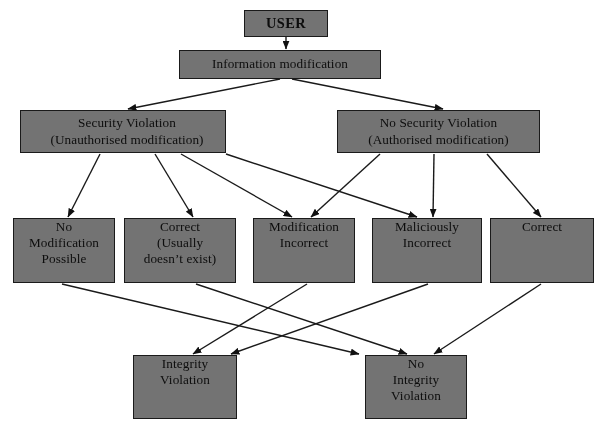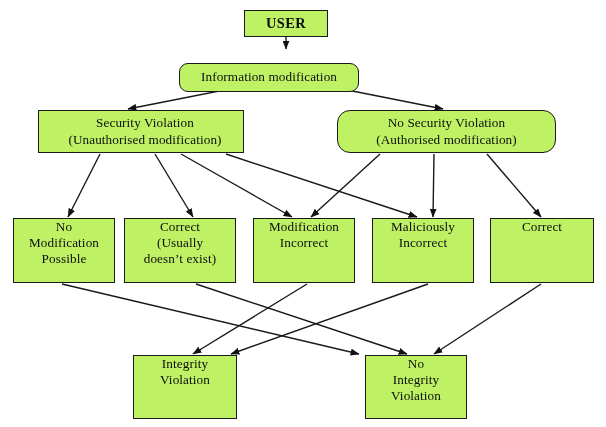--- a/index.html
+++ b/index.html
@@ -21,21 +21,21 @@
     left: 0;
     top: 0;
     width: 606px;
     height: 427px;
     pointer-events: none;
   }
   .node {
     position: absolute;
     box-sizing: border-box;
     border: 1.3px solid #1a1a1a;
-    background: #bef264;
+    background: #737373;
     display: flex;
     align-items: center;
     justify-content: center;
     text-align: center;
     line-height: 1.22;
     color: #0d0d0d;
     font-size: 13.2px;
     letter-spacing: 0.1px;
     z-index: 2;
   }
@@ -81,46 +81,46 @@
         <line x1="307" y1="284" x2="193" y2="354" stroke="#1a1a1a" stroke-width="1.4" marker-end="url(#arrowhead)"></line>
         <line x1="428" y1="284" x2="231" y2="354" stroke="#1a1a1a" stroke-width="1.4" marker-end="url(#arrowhead)"></line>
         <line x1="541" y1="284" x2="434" y2="354" stroke="#1a1a1a" stroke-width="1.4" marker-end="url(#arrowhead)"></line>
       </g>
   </svg>
 
   <div id="node-layer">
       <div class="node user" style="left: 244px; top: 10px; width: 84px; height: 27px; border-color: rgb(26, 26, 26); color: rgb(13, 13, 13);">
         <span class="lbl">USER</span>
       </div>
-      <div class="node" style="left: 179px; top: 63px; width: 180px; height: 29px; border-color: rgb(26, 26, 26); color: rgb(13, 13, 13); border-radius: 9px;">
+      <div class="node" style="left: 179px; top: 50px; width: 202px; height: 29px; border-color: rgb(26, 26, 26); color: rgb(13, 13, 13);">
         <span class="lbl">Information modification</span>
       </div>
-      <div class="node" style="left: 38px; top: 110px; width: 206px; height: 43px; border-color: rgb(26, 26, 26); color: rgb(13, 13, 13); padding-left: 8px;">
+      <div class="node" style="left: 20px; top: 110px; width: 206px; height: 43px; border-color: rgb(26, 26, 26); color: rgb(13, 13, 13); padding-left: 8px;">
         <span class="lbl">Security Violation
 (Unauthorised modification)</span>
       </div>
-      <div class="node" style="left: 337px; top: 110px; width: 219px; height: 43px; border-color: rgb(26, 26, 26); color: rgb(13, 13, 13); border-radius: 13px;">
+      <div class="node" style="left: 337px; top: 110px; width: 203px; height: 43px; border-color: rgb(26, 26, 26); color: rgb(13, 13, 13);">
         <span class="lbl">No Security Violation
 (Authorised modification)</span>
       </div>
       <div class="node topalign" style="left: 13px; top: 218px; width: 102px; height: 65px; border-color: rgb(26, 26, 26); color: rgb(13, 13, 13);">
         <span class="lbl">No
 Modification
 Possible</span>
       </div>
       <div class="node topalign" style="left: 124px; top: 218px; width: 112px; height: 65px; border-color: rgb(26, 26, 26); color: rgb(13, 13, 13);">
         <span class="lbl">Correct
 (Usually
 doesn’t exist)</span>
       </div>
       <div class="node topalign" style="left: 253px; top: 218px; width: 102px; height: 65px; border-color: rgb(26, 26, 26); color: rgb(13, 13, 13);">
         <span class="lbl">Modification
 Incorrect</span>
       </div>
-      <div class="node topalign" style="left: 372px; top: 218px; width: 102px; height: 65px; border-color: rgb(26, 26, 26); color: rgb(13, 13, 13);">
+      <div class="node topalign" style="left: 372px; top: 218px; width: 110px; height: 65px; border-color: rgb(26, 26, 26); color: rgb(13, 13, 13);">
         <span class="lbl">Maliciously
 Incorrect</span>
       </div>
       <div class="node topalign" style="left: 490px; top: 218px; width: 104px; height: 65px; border-color: rgb(26, 26, 26); color: rgb(13, 13, 13);">
         <span class="lbl">Correct</span>
       </div>
       <div class="node topalign" style="left: 133px; top: 355px; width: 104px; height: 64px; border-color: rgb(26, 26, 26); color: rgb(13, 13, 13);">
         <span class="lbl">Integrity
 Violation</span>
       </div>

